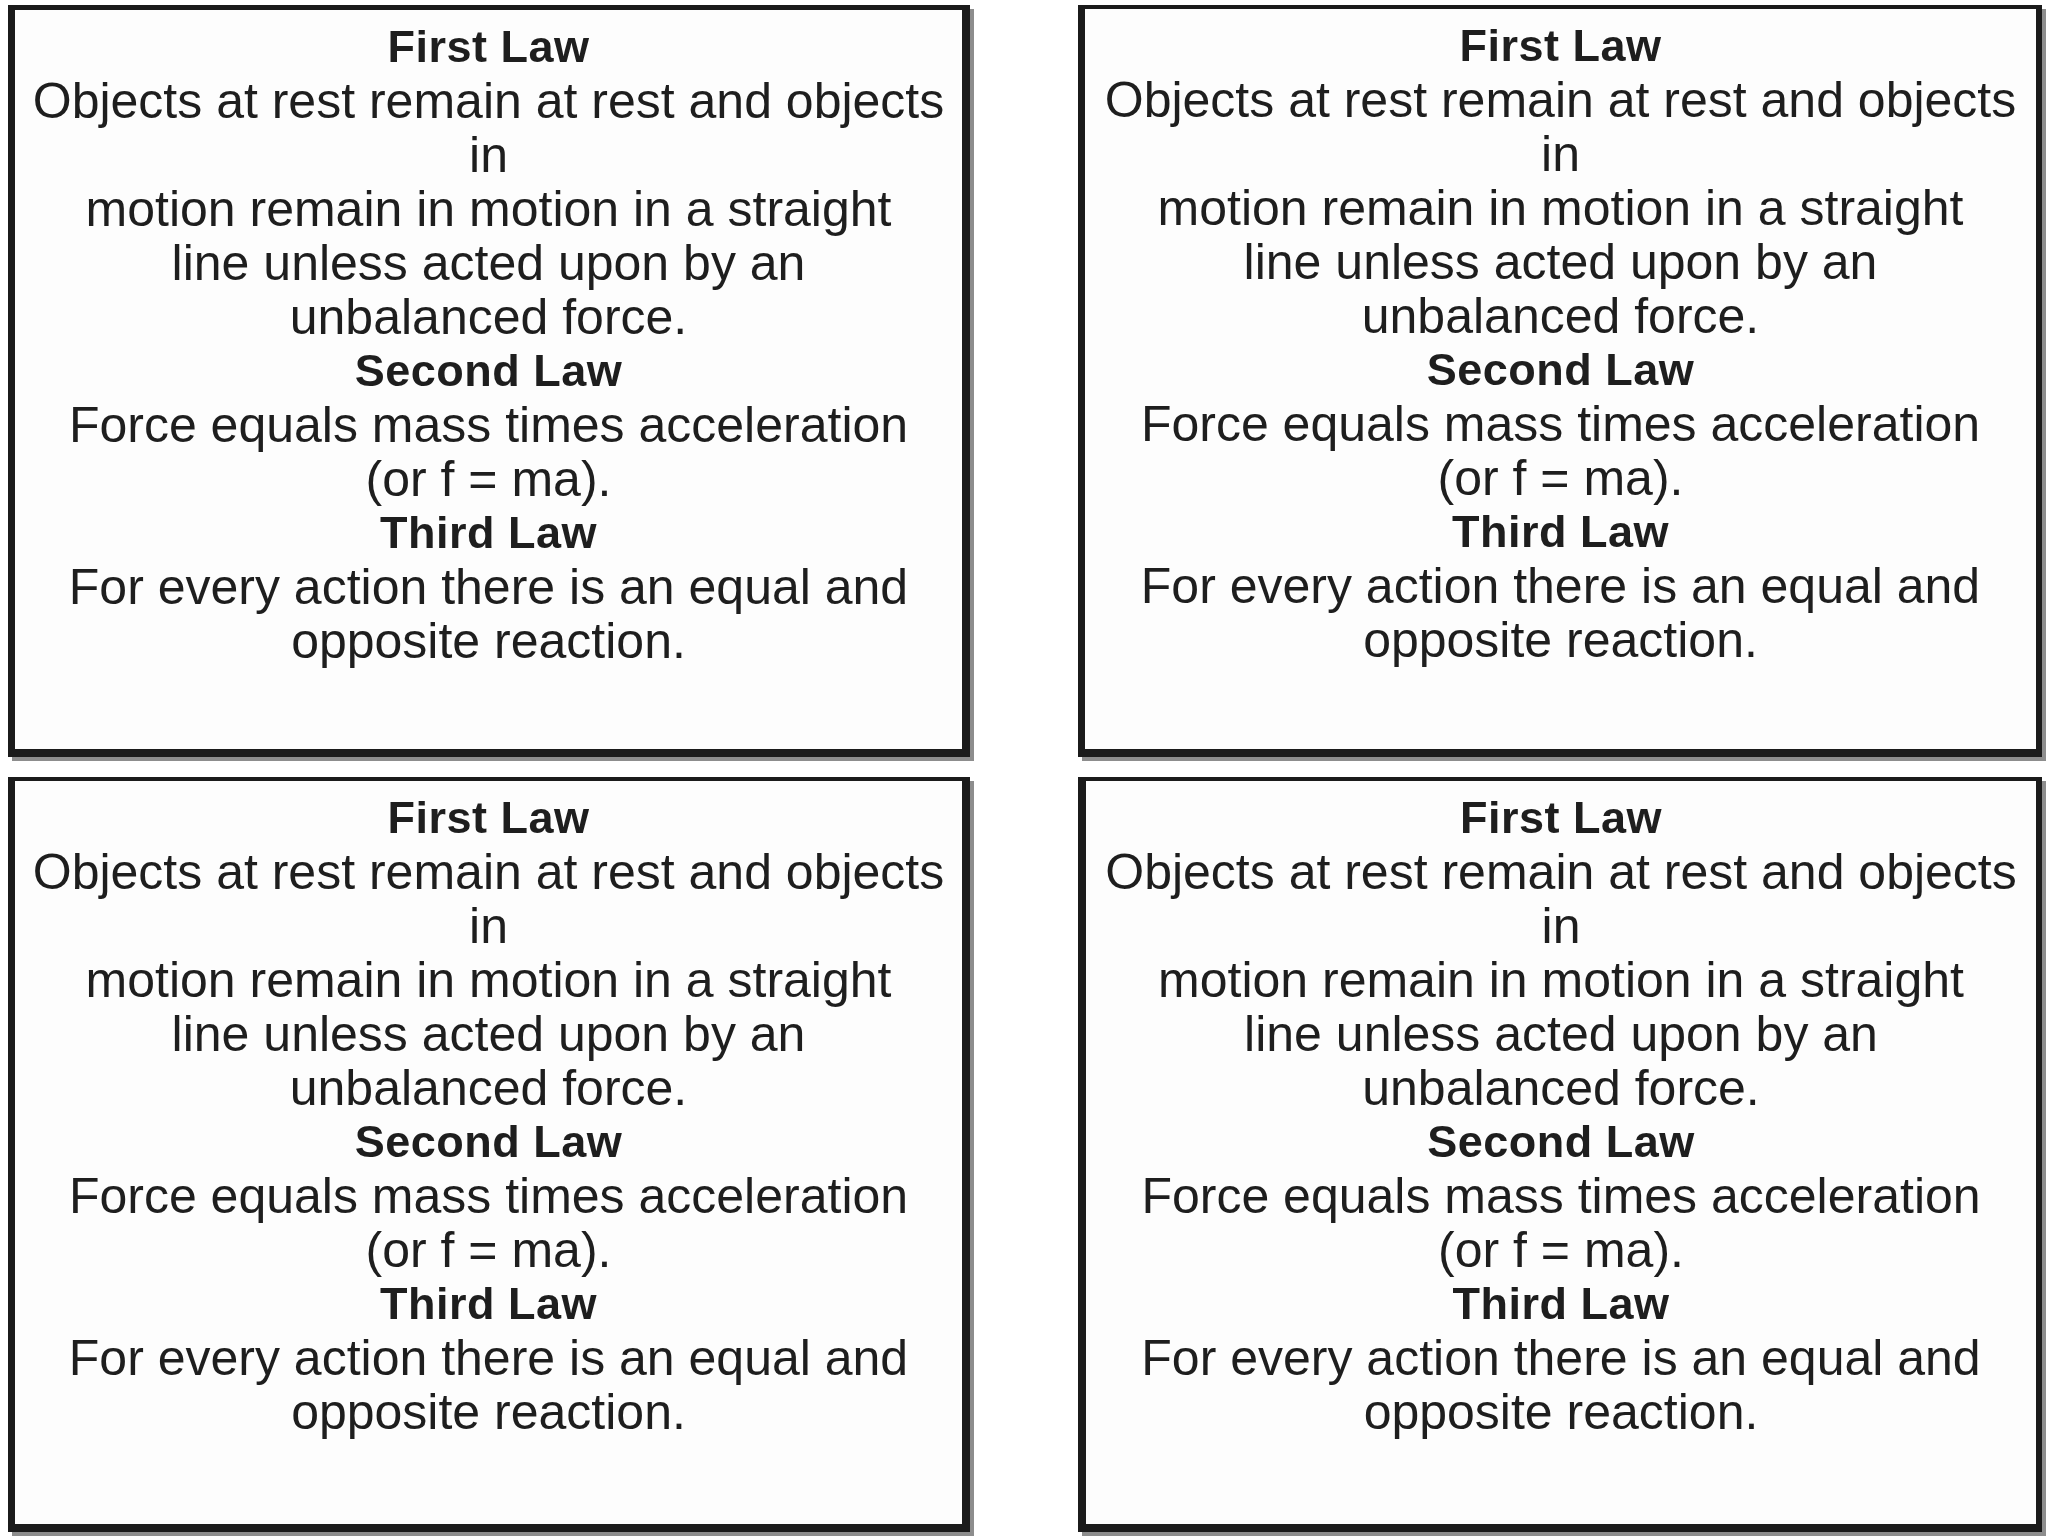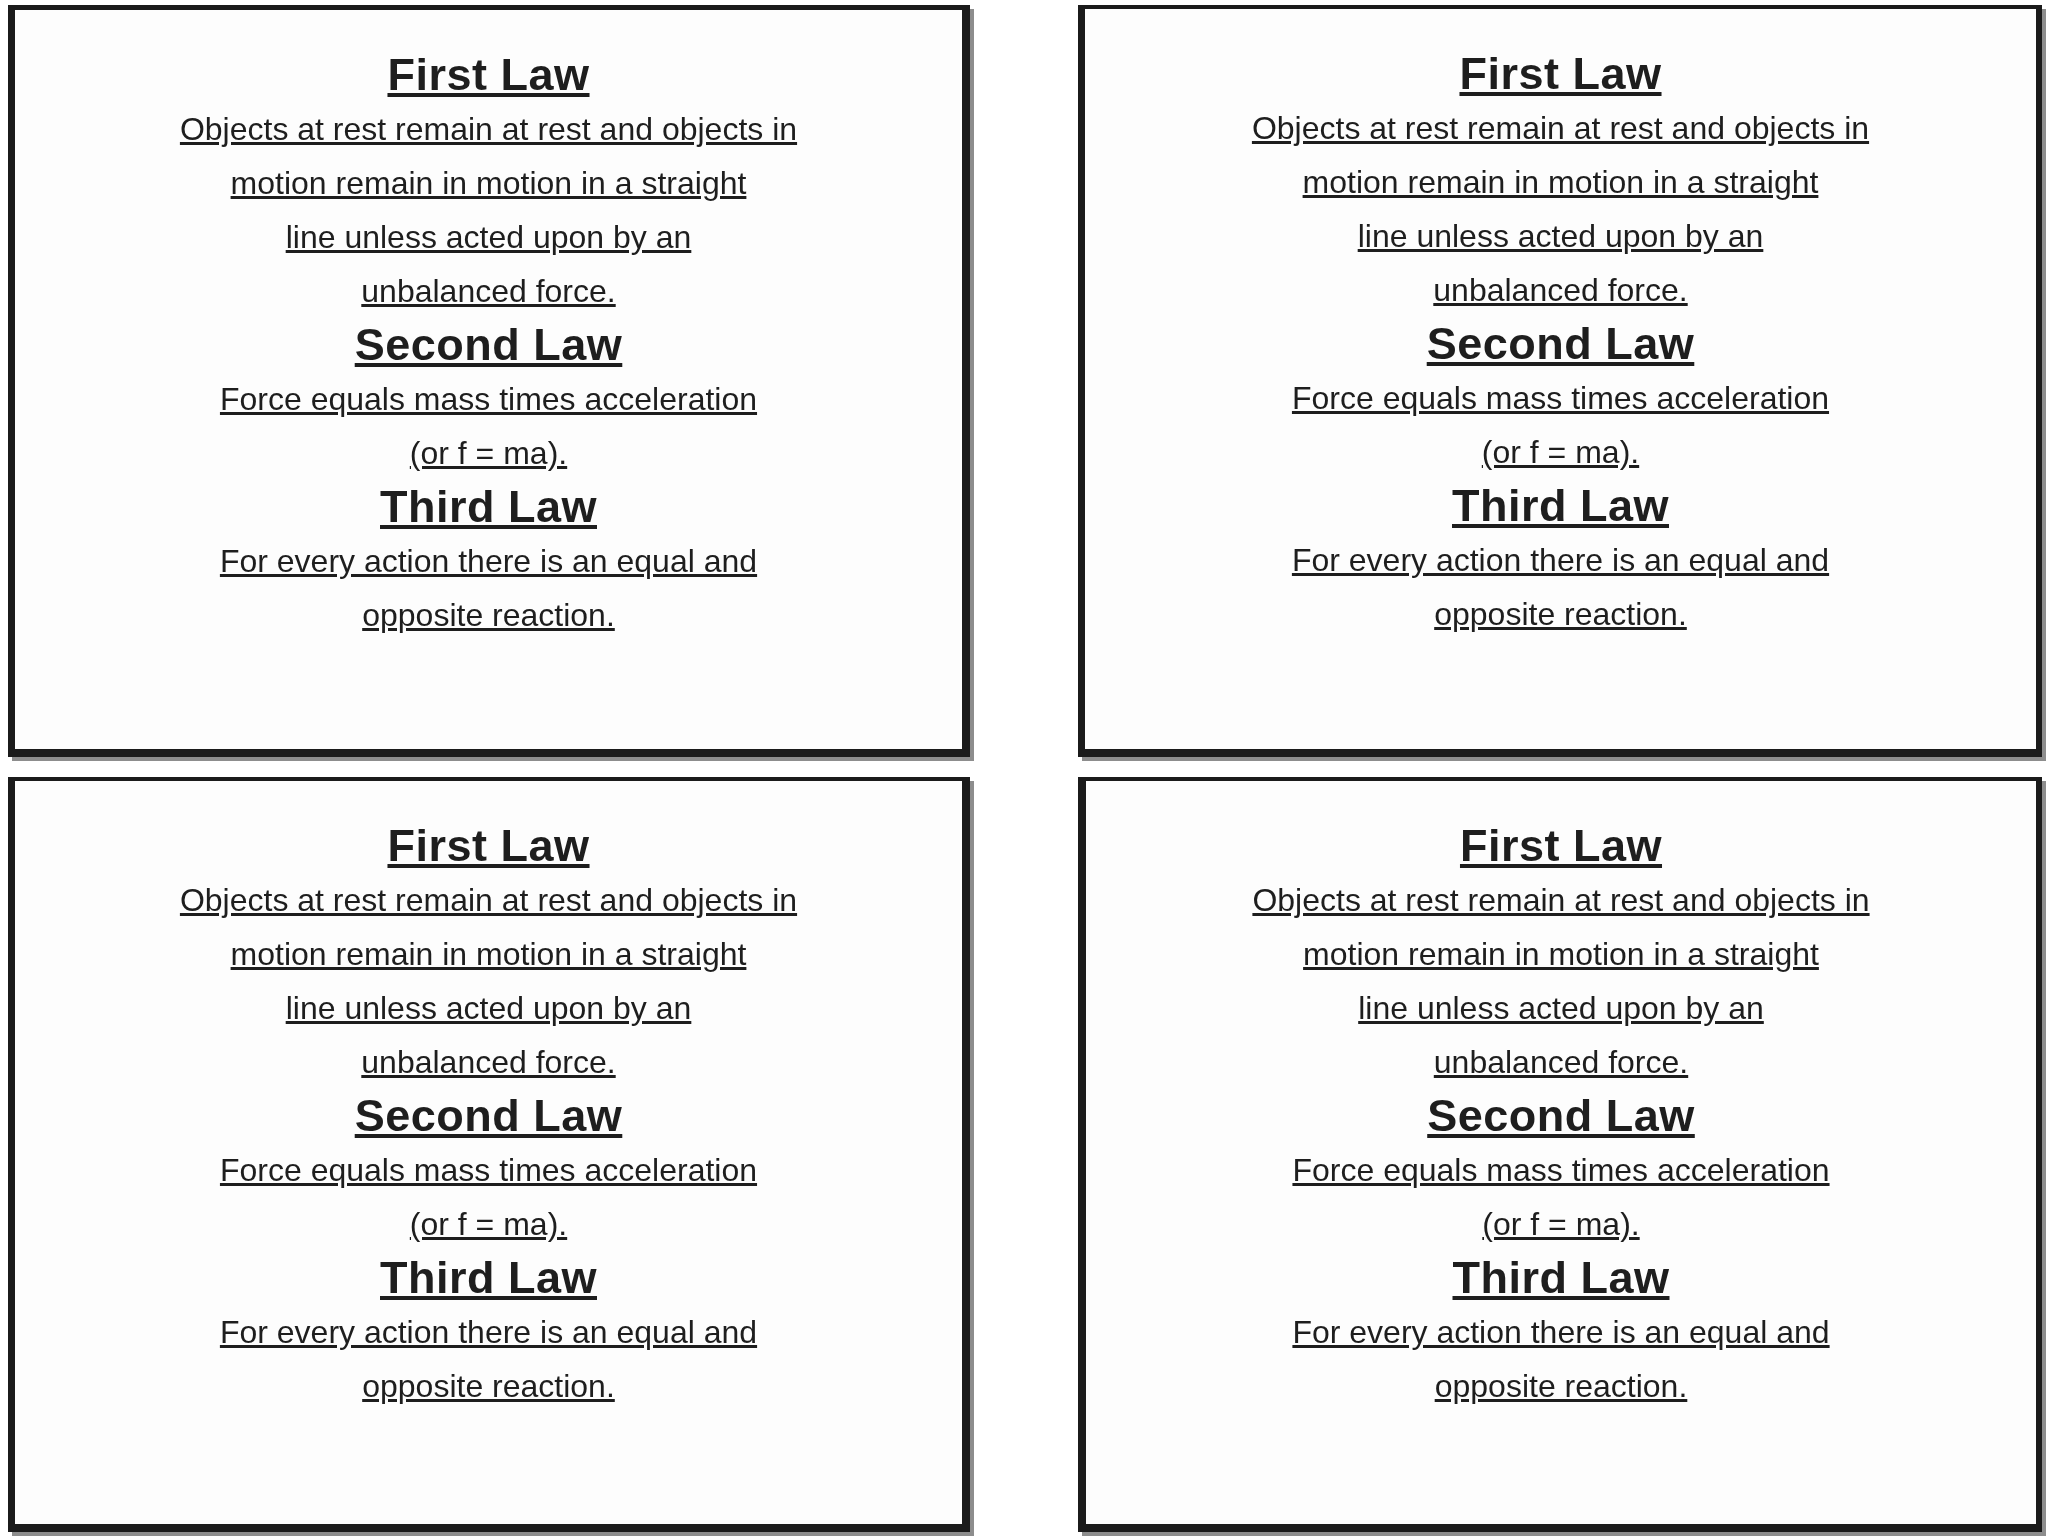--- a/index.html
+++ b/index.html
@@ -24,30 +24,30 @@
     border-color: var(--border-color);
     color: var(--text-color);
     text-align: center;
     box-shadow: 4px 4px 0 var(--shadow-color);
   }
   
   .card-tl { left: 8px;    top: 5px;   width: 962px; height: 752px; border-width: 5px 8px 8px 7px; }
   .card-tr { left: 1078px; top: 5px;   width: 964px; height: 752px; border-width: 4px 6px 8px 7px; }
   .card-bl { left: 8px;    top: 777px; width: 962px; height: 755px; border-width: 4px 8px 8px 7px; }
   .card-br { left: 1078px; top: 777px; width: 964px; height: 755px; border-width: 4px 6px 8px 8px; }
-  .card-inner { padding-top: 38px; text-decoration: underline; }
+  .card-inner { padding-top: 10px; }
   .law-section + .law-section { }
   .law-heading {
     font-size: 45px;
     font-weight: bold;
     line-height: 54px;
     letter-spacing: 0.5px;
   }
   .law-line {
-    font-size: 32px;
+    font-size: 50px;
     line-height: 54px;
   }
 </style>
 </head>
 <body>
 
 <div class="sheet">
 
   <div class="card card-tl">
     <div class="card-inner">

